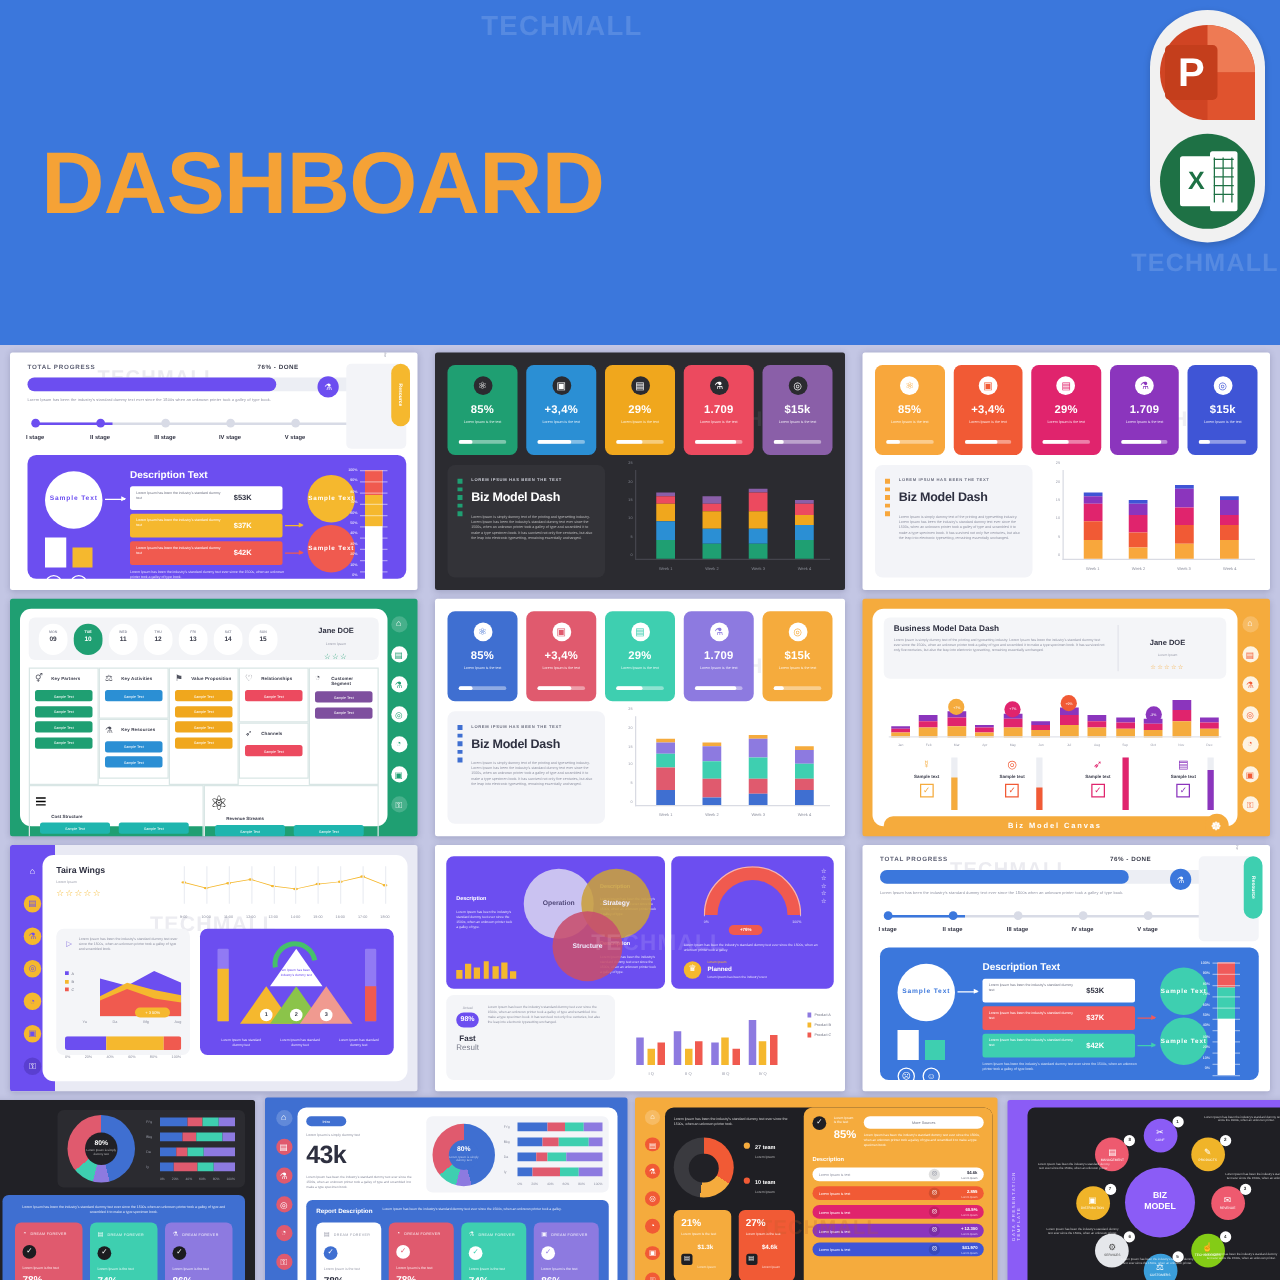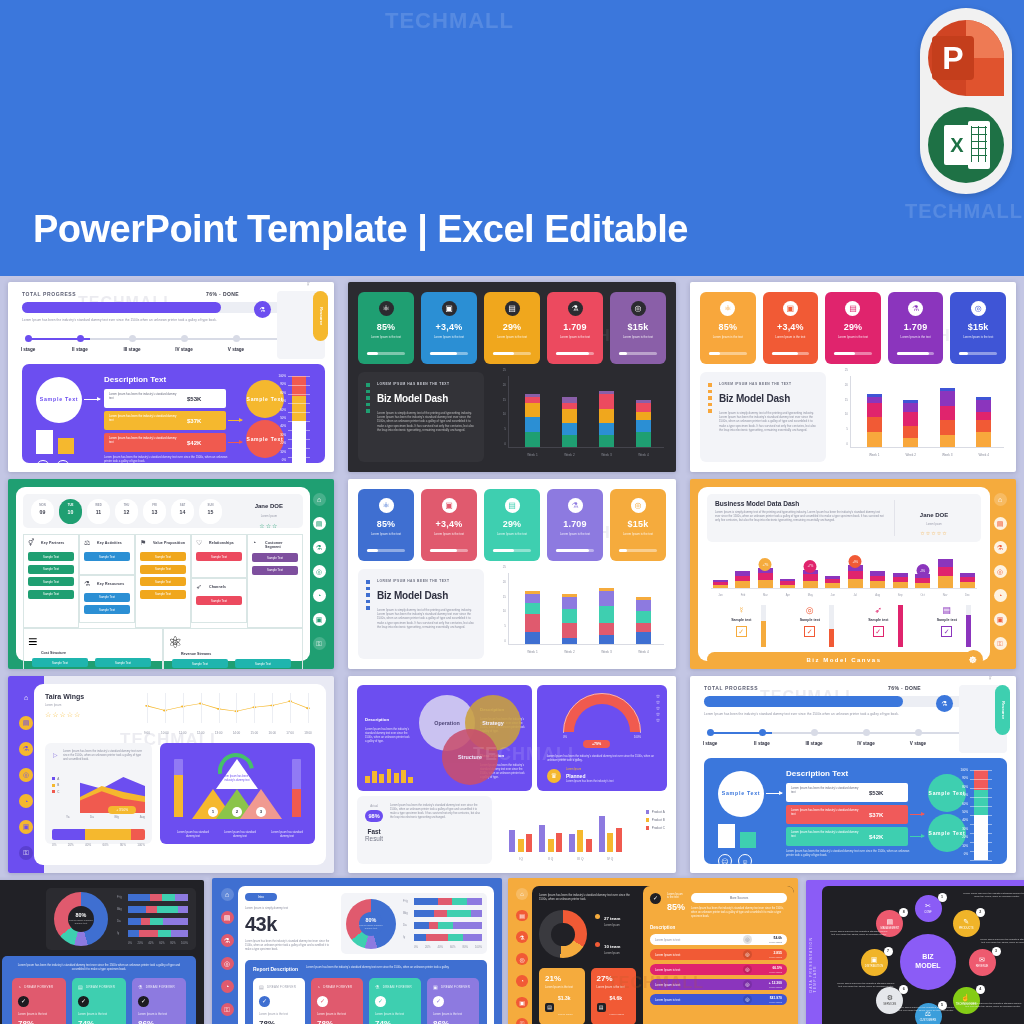--- a/index.html
+++ b/index.html
@@ -300,21 +300,21 @@
   .bubble { position: absolute; border-radius: 50%; display: flex; flex-direction: column; align-items: center; justify-content: center; color: #fff; font-size: 3.4px; text-align: center; }
   .bnum { position: absolute; width: 9px; height: 9px; border-radius: 50%; background: #fff; color: #333; font-size: 3.6px; font-weight: 700; text-align: center; line-height: 9px; }
   .vtitle { position: absolute; left: 3px; top: 50%; transform: translateY(-50%) rotate(180deg); writing-mode: vertical-rl; font-size: 3.4px; letter-spacing: 1.2px; color: rgba(255,255,255,.75); }
 </style>
 </head>
 <body>
 
 <div class="header">
   <div class="wm wm-h1">TECHMALL</div>
   <div class="wm wm-h2">TECHMALL</div>
-  <div class="title-tag">PowerPoint Template | Excel Editable</div>
+  <div class="title-sub">DASHBOARD</div>
   <div class="badge">
     <div class="ico-circle ppt-c">
       <div class="ppt-sq">P</div>
     </div>
     <div class="ico-circle xls-c">
       <div class="xls-grid">
           <i style="left: 3px; right: 3px; top: 6px; height: 1.4px; width: 16px;"></i>
           <i style="left: 3px; right: 3px; top: 13px; height: 1.4px; width: 16px;"></i>
           <i style="left: 3px; right: 3px; top: 20px; height: 1.4px; width: 16px;"></i>
           <i style="left: 3px; right: 3px; top: 27px; height: 1.4px; width: 16px;"></i>

